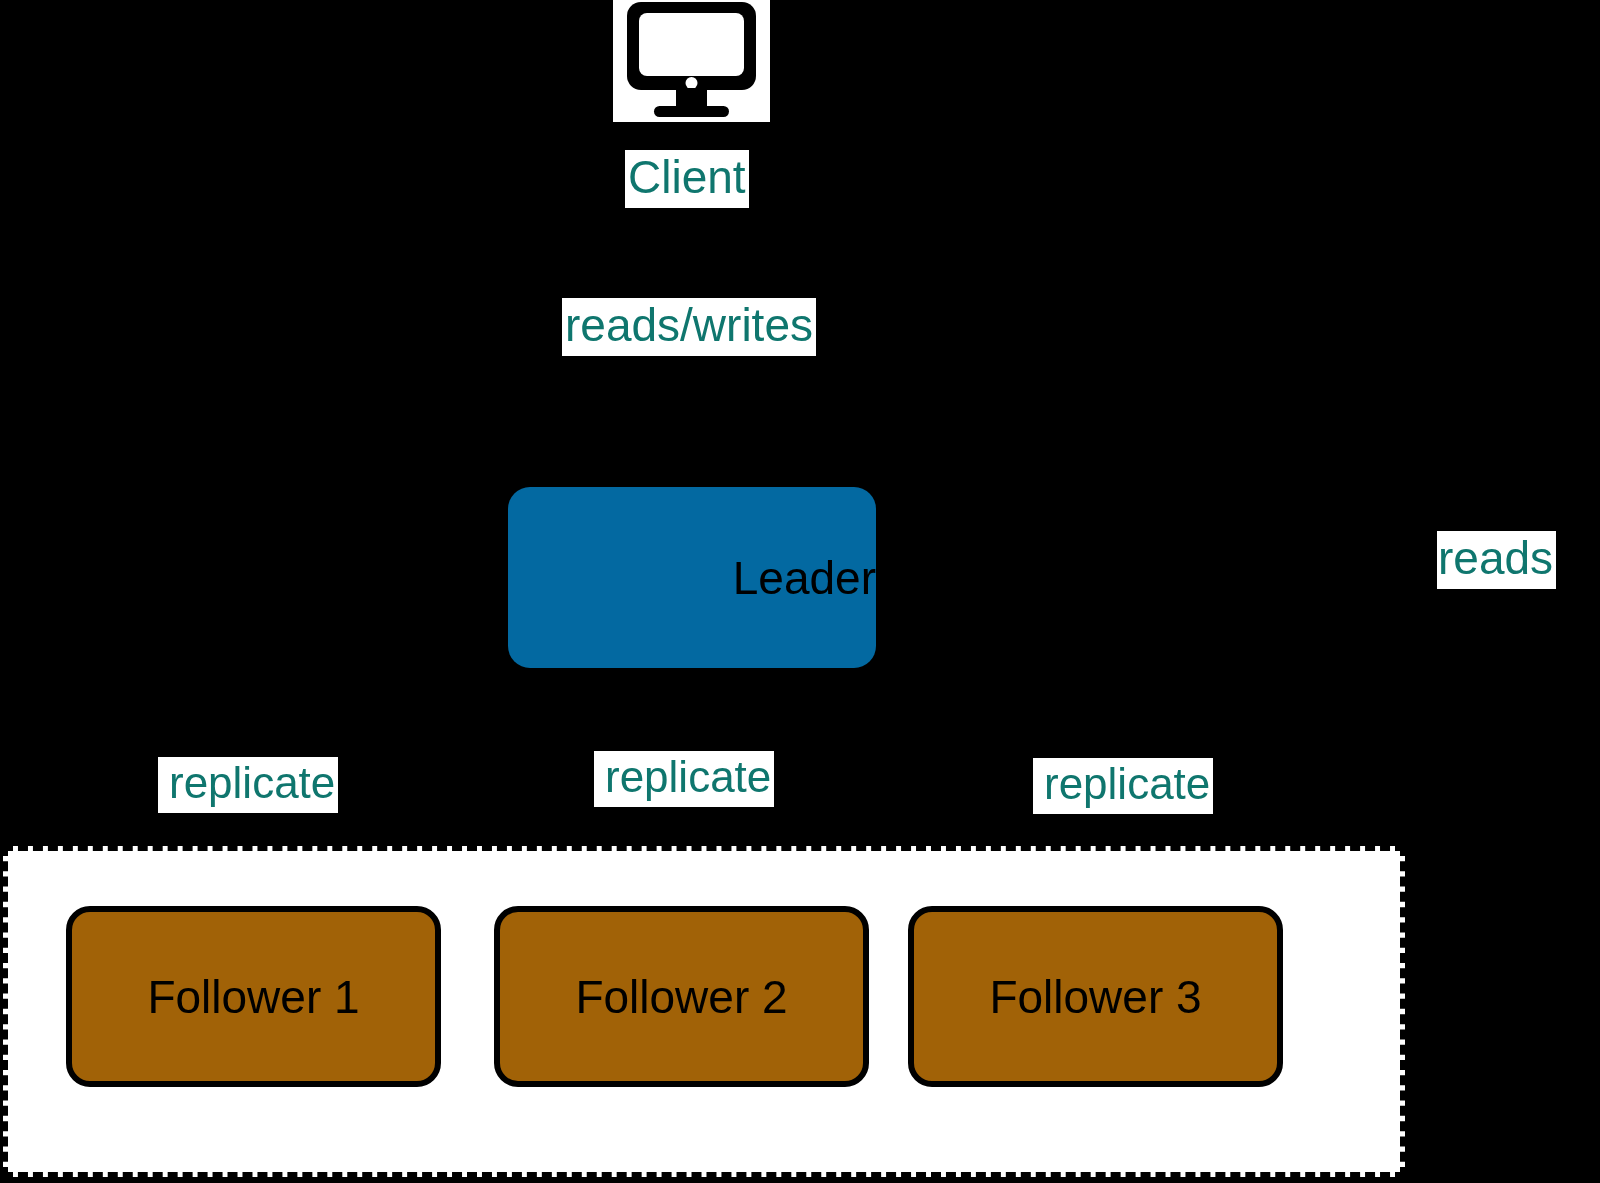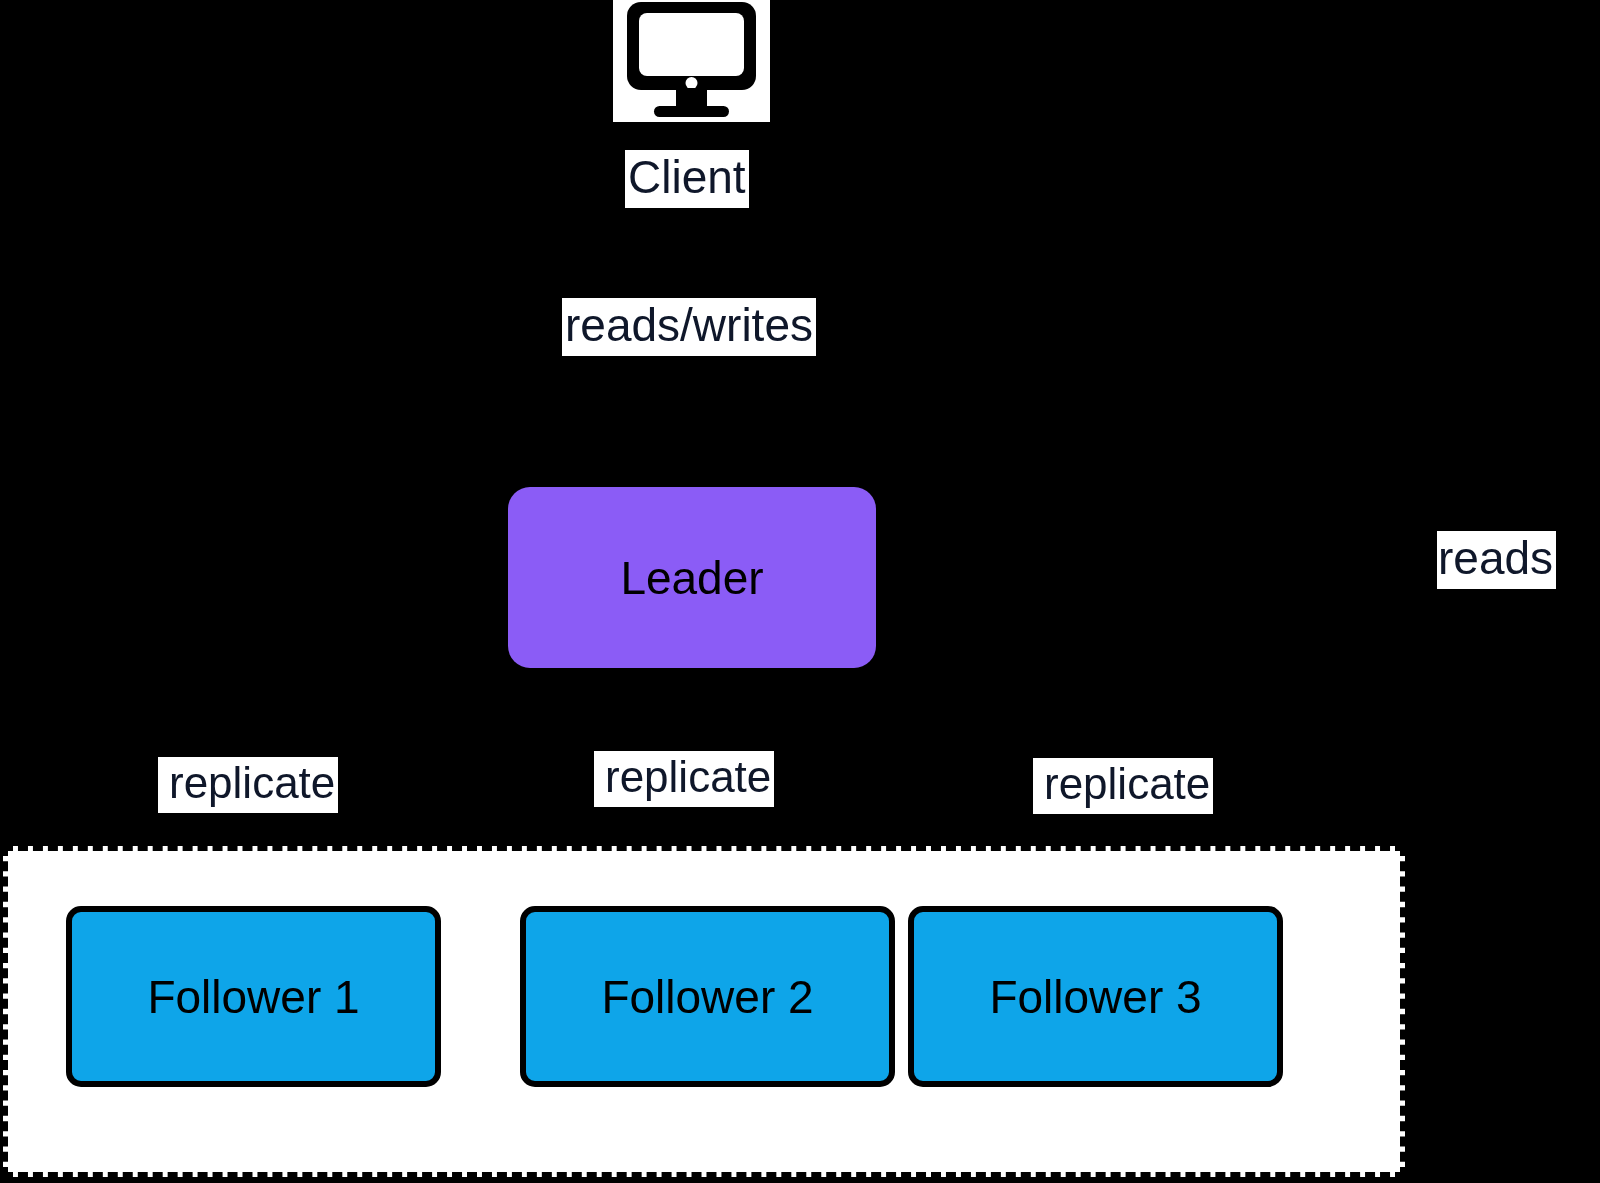--- a/index.html
+++ b/index.html
@@ -21,21 +21,21 @@
   #client-icon-box {
     left: 613px; top: -2px;
     width: 157px; height: 124px;
     background: #ffffff;
   }
   #client-icon-box svg { display: block; }
 
   
   .wlabel {
     background: #ffffff;
-    color: #0f172a;
+    color: #0f766e;
     white-space: nowrap;
     line-height: 1.0;
     font-weight: 400;
   }
 
   #client-label {
     left: 625px; top: 150px;
     font-size: 46px;
     padding: 4px 3px 8px 3px;
   }
@@ -57,25 +57,25 @@
     padding: 4px 3px 8px 11px;
   }
   #replicate-1 { left: 158px; top: 757px; }
   #replicate-2 { left: 594px; top: 751px; }
   #replicate-3 { left: 1033px; top: 758px; }
 
   
   #leader-node {
     left: 508px; top: 487px;
     width: 368px; height: 181px;
-    background: #8b5cf6;
+    background: #0369a1;
     border-radius: 22px;
     display: flex;
     align-items: center;
-    justify-content: center;
+    justify-content: flex-end;
   }
   #leader-node .node-label {
     font-size: 46px;
     color: #000000;
   }
 
   
   #follower-group {
     left: 3px; top: 846px;
     width: 1402px; height: 331px;
@@ -83,34 +83,34 @@
     border: 5px dashed #000000;
     box-sizing: border-box;
   }
 
   
   .follower-node {
     position: absolute;
     top: 906px;
     width: 375px;
     height: 181px;
-    background: #0ea5e9;
+    background: #a16207;
     border: 6px solid #000000;
-    border-radius: 15px;
+    border-radius: 24px;
     box-sizing: border-box;
     display: flex;
     align-items: center;
     justify-content: center;
   }
   .follower-node .node-label {
     font-size: 46px;
     color: #000000;
   }
   #follower-1 { left: 66px; }
-  #follower-2 { left: 520px; }
+  #follower-2 { left: 494px; }
   #follower-3 { left: 908px; }
 
   
   #arrows {
     left: 0; top: 0;
     width: 1600px; height: 1183px;
     pointer-events: none;
   }
 </style>
 </head>

